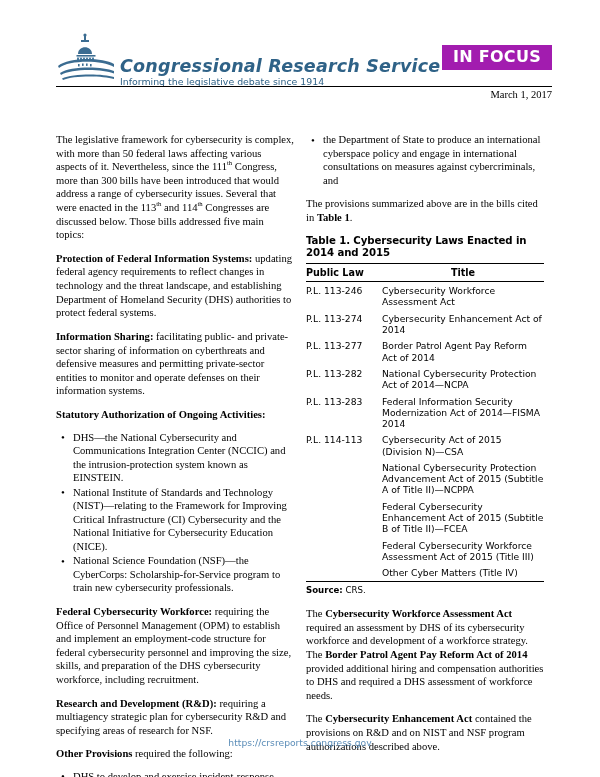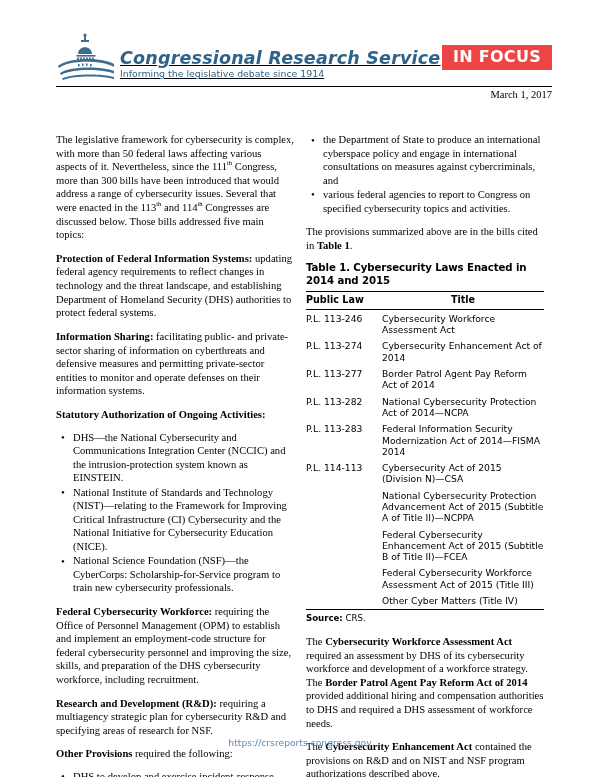--- a/index.html
+++ b/index.html
@@ -34,22 +34,21 @@
   .logo-wrap {
     position: absolute;
     left: 0;
     top: 0;
     width: 60px;
     height: 48px;
   }
   .brand-block {
     position: absolute;
     left: 64px;
-    top: 16px;
-    text-decoration: underline;
+    top: 24px;
   }
   .brand-name {
     font-family: "DejaVu Sans", sans-serif;
     font-style: italic;
     font-weight: bold;
     font-size: 17.5px;
     letter-spacing: 0.2px;
     color: #2F6287;
     line-height: 1.05;
     white-space: nowrap;
@@ -59,21 +58,21 @@
     font-size: 9.4px;
     color: #2F6287;
     margin-top: 2px;
     line-height: 1.1;
     white-space: nowrap;
   }
   .infocus-badge {
     position: absolute;
     right: 0;
     top: 12px;
-    background: #ef4444;
+    background: #a21caf;
     color: #ffffff;
     font-family: "DejaVu Sans", sans-serif;
     font-weight: bold;
     font-size: 16px;
     letter-spacing: 0.3px;
     padding: 4px 11px 5px 11px;
     line-height: 1;
   }
 
   .rule-top {
@@ -296,21 +295,20 @@
       <li>DHS to develop and exercise incident-response plans for cybersecurity risks to CI,</li>
 
     </ul>
 
   </div>
 
   <div class="col col-right">
 
     <ul class="bullets">
       <li>the Department of State to produce an international cyberspace policy and engage in international consultations on measures against cybercriminals, and</li>
-      <li>various federal agencies to report to Congress on specified cybersecurity topics and activities.</li>
     </ul>
 
     <p><span>The provisions summarized above are in the bills cited in </span><b>Table 1</b><span>.</span></p>
 
     <div class="tbl-title">Table 1. Cybersecurity Laws Enacted in 2014 and 2015</div>
 
     <table class="crs-table">
       <thead>
         <tr>
           <th>Public Law</th>

